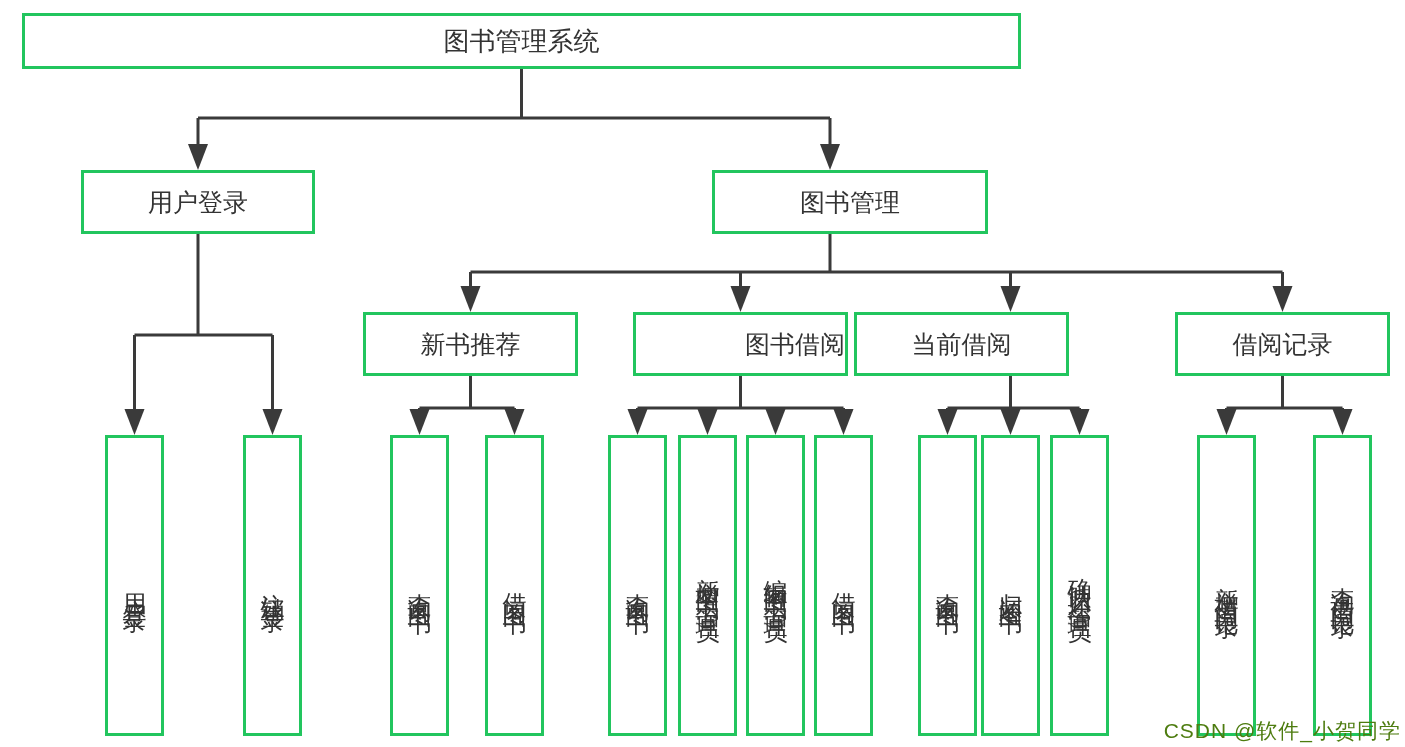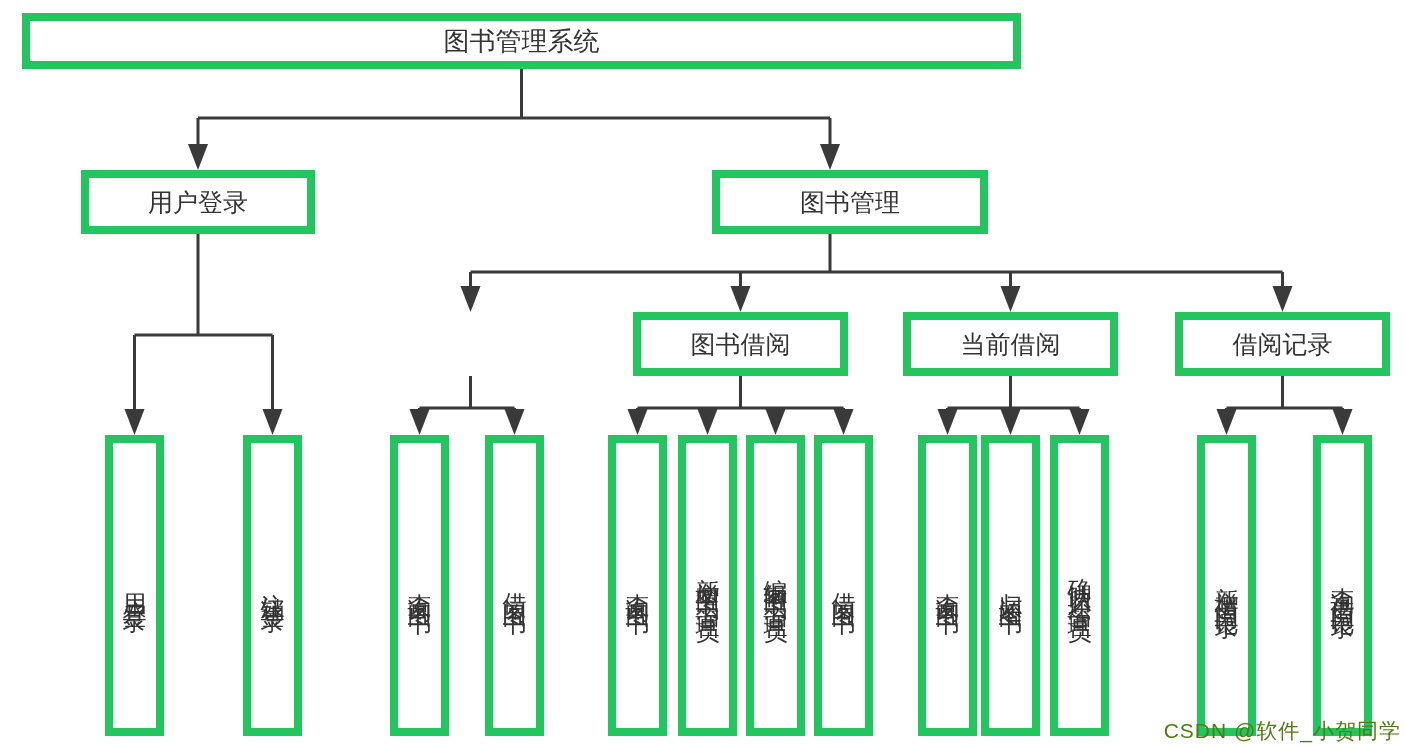--- a/index.html
+++ b/index.html
@@ -7,21 +7,21 @@
     position:relative;
     width:1405px;height:747px;
     background:#ffffff;
     font-family:"Liberation Sans", sans-serif;
     overflow:hidden;
   }
   #connectors{position:absolute;left:0;top:0;z-index:1;}
   .node{
     position:absolute;
     box-sizing:border-box;
-    border:8px solid #22c55e;
+    border:3px solid #22c55e;
     background:#ffffff;
     display:flex;align-items:center;justify-content:center;
     color:#333333;
     z-index:2;
   }
   .root{left:22px;top:13px;width:999px;height:56px;font-size:26px;}
   .lvl{height:64px;font-size:25px;}
   .lvl2-a{left:81px;top:170px;width:234px;}
   .lvl2-b{left:712px;top:170px;width:276px;}
   .lvl3{top:312px;width:215px;}
@@ -93,24 +93,27 @@
     <span>图书管理系统</span>
   </div>
 
   <div class="node lvl lvl2-a">
     <span>用户登录</span>
   </div>
   <div class="node lvl lvl2-b">
     <span>图书管理</span>
   </div>
 
-  <div class="node lvl lvl3" style="left:633px;">
+  <div class="node lvl lvl3" style="left:363px;">
+    <span>新书推荐</span>
+  </div>
+  <div class="node lvl lvl3" style="left:633px;justify-content:flex-end;">
     <span>图书借阅</span>
   </div>
-  <div class="node lvl lvl3" style="left:903px;">
+  <div class="node lvl lvl3" style="left:854px;">
     <span>当前借阅</span>
   </div>
   <div class="node lvl lvl3" style="left:1175px;align-items:center;">
     <span>借阅记录</span>
   </div>
 
   <div class="node leaf" style="left:105px;">
     <span class="vtext">用户登录</span>
   </div>
   <div class="node leaf" style="left:243px;">

